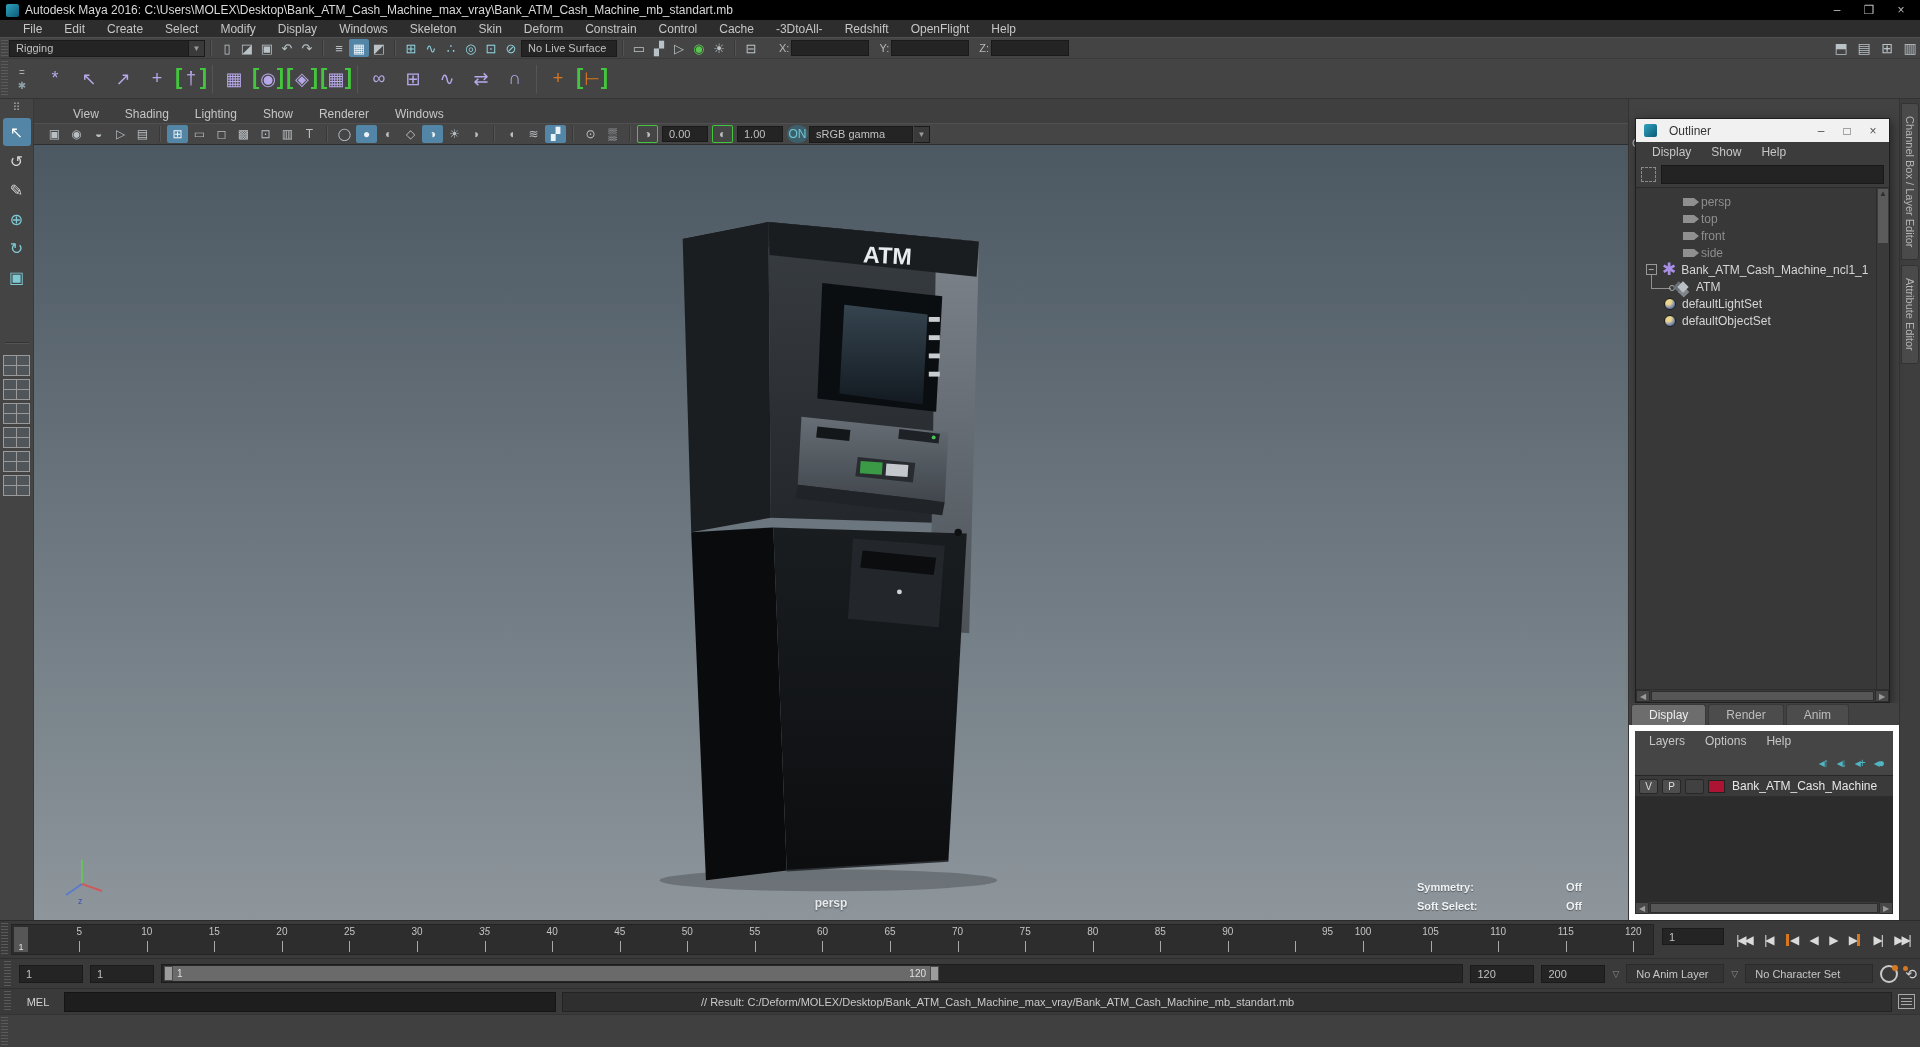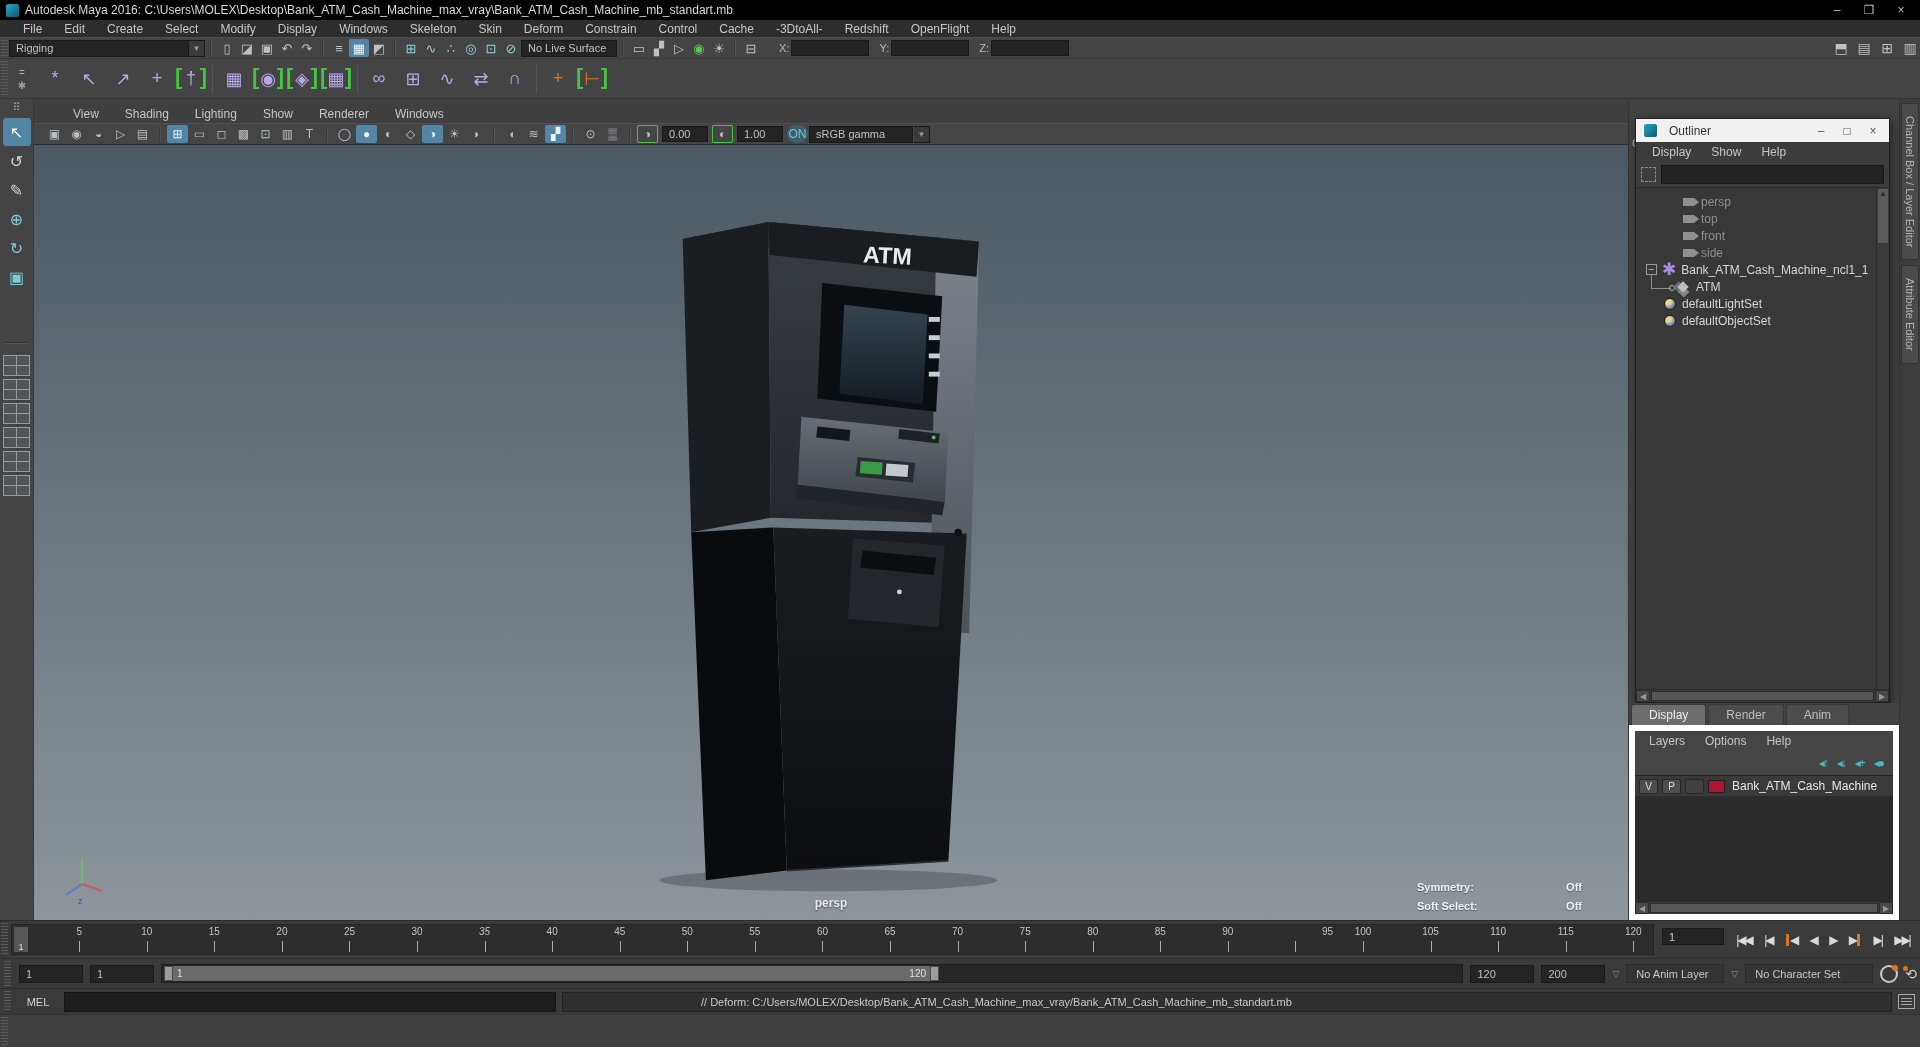--- a/index.html
+++ b/index.html
@@ -647,19 +647,19 @@
   <span class="tri">▽</span>
   <span class="ddl" style="width:128px">No Character Set</span>
   <span class="ak-icon"></span>
   <span class="man-icon">⟲</span>
 </div>
 
 <div class="melrow">
   <span class="grip"></span>
   <span class="mel-label">MEL</span>
   <span class="mel-input"></span>
-  <span class="mel-output">// Deform: C:/Users/MOLEX/Desktop/Bank_ATM_Cash_Machine_max_vray/Bank_ATM_Cash_Machine_mb_standart.mb</span>
+  <span class="mel-output">// Result: C:/Deform/MOLEX/Desktop/Bank_ATM_Cash_Machine_max_vray/Bank_ATM_Cash_Machine_mb_standart.mb</span>
   <span class="script-ico"></span>
 </div>
 
 <div class="helpline">
   <span class="grip"></span>
 </div>
 
 </body></html>

